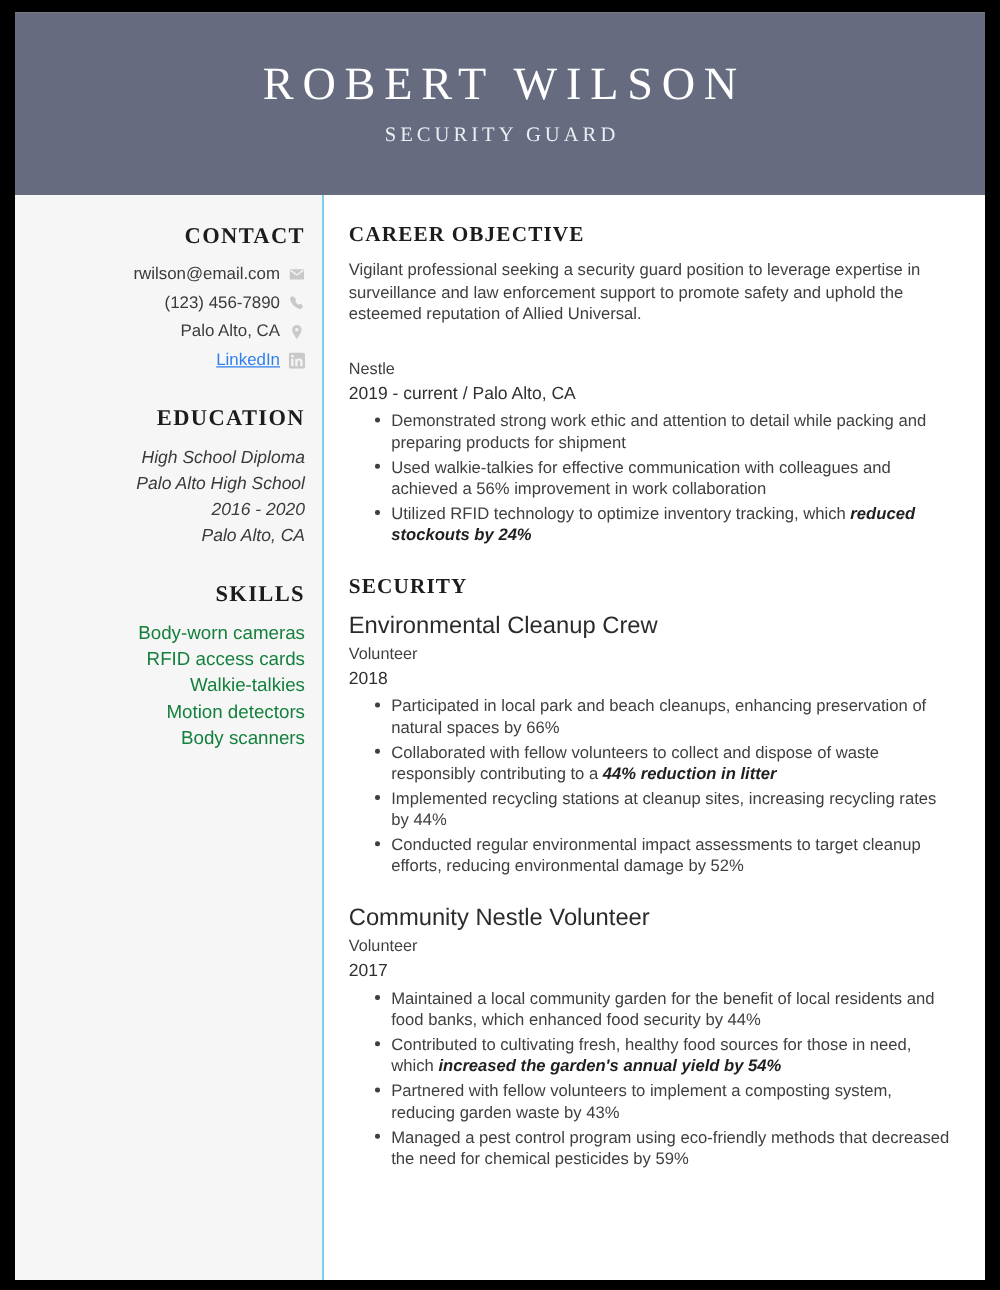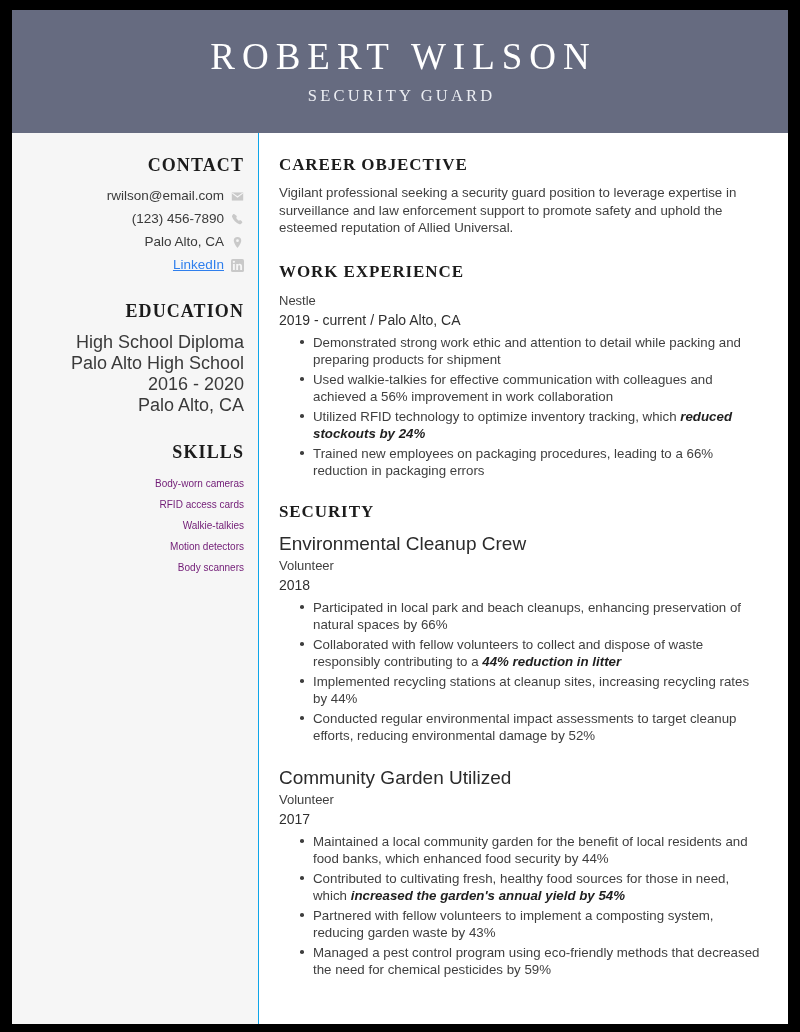--- a/index.html
+++ b/index.html
@@ -17,21 +17,21 @@
     left: 12px;
     top: 10px;
     width: 776px;
     height: 1014px;
     background: #ffffff;
     overflow: hidden;
   }
 
   
   .header {
-    height: 123px;
+    height: 146px;
     background: #666b80;
     display: flex;
     flex-direction: column;
     align-items: center;
     justify-content: center;
   }
   .header-name {
     font-family: "Liberation Serif", serif;
     font-size: 37px;
     color: #ffffff;
@@ -93,27 +93,28 @@
   }
   .contact-row .txt { white-space: nowrap; }
   .link-blue {
     color: #2f7fed;
     text-decoration: underline;
   }
   .ico { width: 13px; height: 13px; flex: 0 0 13px; display: block; }
   .ico svg { width: 13px; height: 13px; display: block; fill: #c9c9c9; }
 
   .side-line {
-    font-size: 18px;
+    font-size: 14px;
     color: #3a3a3a;
     line-height: 21px;
+    font-style: italic;
   }
   .skill-line {
-    font-size: 10px;
-    color: #701a75;
+    font-size: 15px;
+    color: #15803d;
     line-height: 21px;
   }
 
   
   .main-heading {
     font-family: "Liberation Serif", serif;
     font-weight: bold;
     font-size: 17px;
     color: #1c1c1c;
     letter-spacing: 0.9px;
@@ -256,51 +257,49 @@
     </div>
 
     <div class="main">
 
       <div>
         <div class="main-heading">CAREER OBJECTIVE</div>
         <div class="objective-text">Vigilant professional seeking a security guard position to leverage expertise in surveillance and law enforcement support to promote safety and uphold the esteemed reputation of Allied Universal.</div>
       </div>
 
       <div>
-        <div class="main-heading">WORK EXPERIENCE</div>
         <div id="work-entries">
             <div class="entry">
               <div class="entry-org">Nestle</div>
               <div class="entry-meta"><span>2019 - current</span><span class="sep">/</span><span>Palo Alto, CA</span></div>
               <ul class="bullets">
                 <li><span>Demonstrated strong work ethic and attention to detail while packing and preparing products for shipment</span></li>
                 <li><span>Used walkie-talkies for effective communication with colleagues and achieved a 56% improvement in work collaboration</span></li>
                 <li><span>Utilized RFID technology to optimize inventory tracking, which </span><span class="em">reduced stockouts by 24%</span></li>
-                <li><span>Trained new employees on packaging procedures, leading to a 66% reduction in packaging errors</span></li>
               </ul>
             </div>
           </div>
       </div>
 
       <div class="section-gap">
         <div class="main-heading">SECURITY</div>
         <div id="project-entries">
             <div class="entry">
               <div class="entry-title">Environmental Cleanup Crew</div>
               <div class="entry-org">Volunteer</div>
               <div class="entry-meta"><span>2018</span></div>
               <ul class="bullets">
                 <li><span>Participated in local park and beach cleanups, enhancing preservation of natural spaces by 66%</span></li>
                 <li><span>Collaborated with fellow volunteers to collect and dispose of waste responsibly contributing to a </span><span class="em">44% reduction in litter</span></li>
                 <li><span>Implemented recycling stations at cleanup sites, increasing recycling rates by 44%</span></li>
                 <li><span>Conducted regular environmental impact assessments to target cleanup efforts, reducing environmental damage by 52%</span></li>
               </ul>
             </div>
             <div class="entry entry-gap">
-              <div class="entry-title">Community Garden Utilized</div>
+              <div class="entry-title">Community Nestle Volunteer</div>
               <div class="entry-org">Volunteer</div>
               <div class="entry-meta"><span>2017</span></div>
               <ul class="bullets">
                 <li><span>Maintained a local community garden for the benefit of local residents and food banks, which enhanced food security by 44%</span></li>
                 <li><span>Contributed to cultivating fresh, healthy food sources for those in need, which </span><span class="em">increased the garden's annual yield by 54%</span></li>
                 <li><span>Partnered with fellow volunteers to implement a composting system, reducing garden waste by 43%</span></li>
                 <li><span>Managed a pest control program using eco-friendly methods that decreased the need for chemical pesticides by 59%</span></li>
               </ul>
             </div>
           </div>

